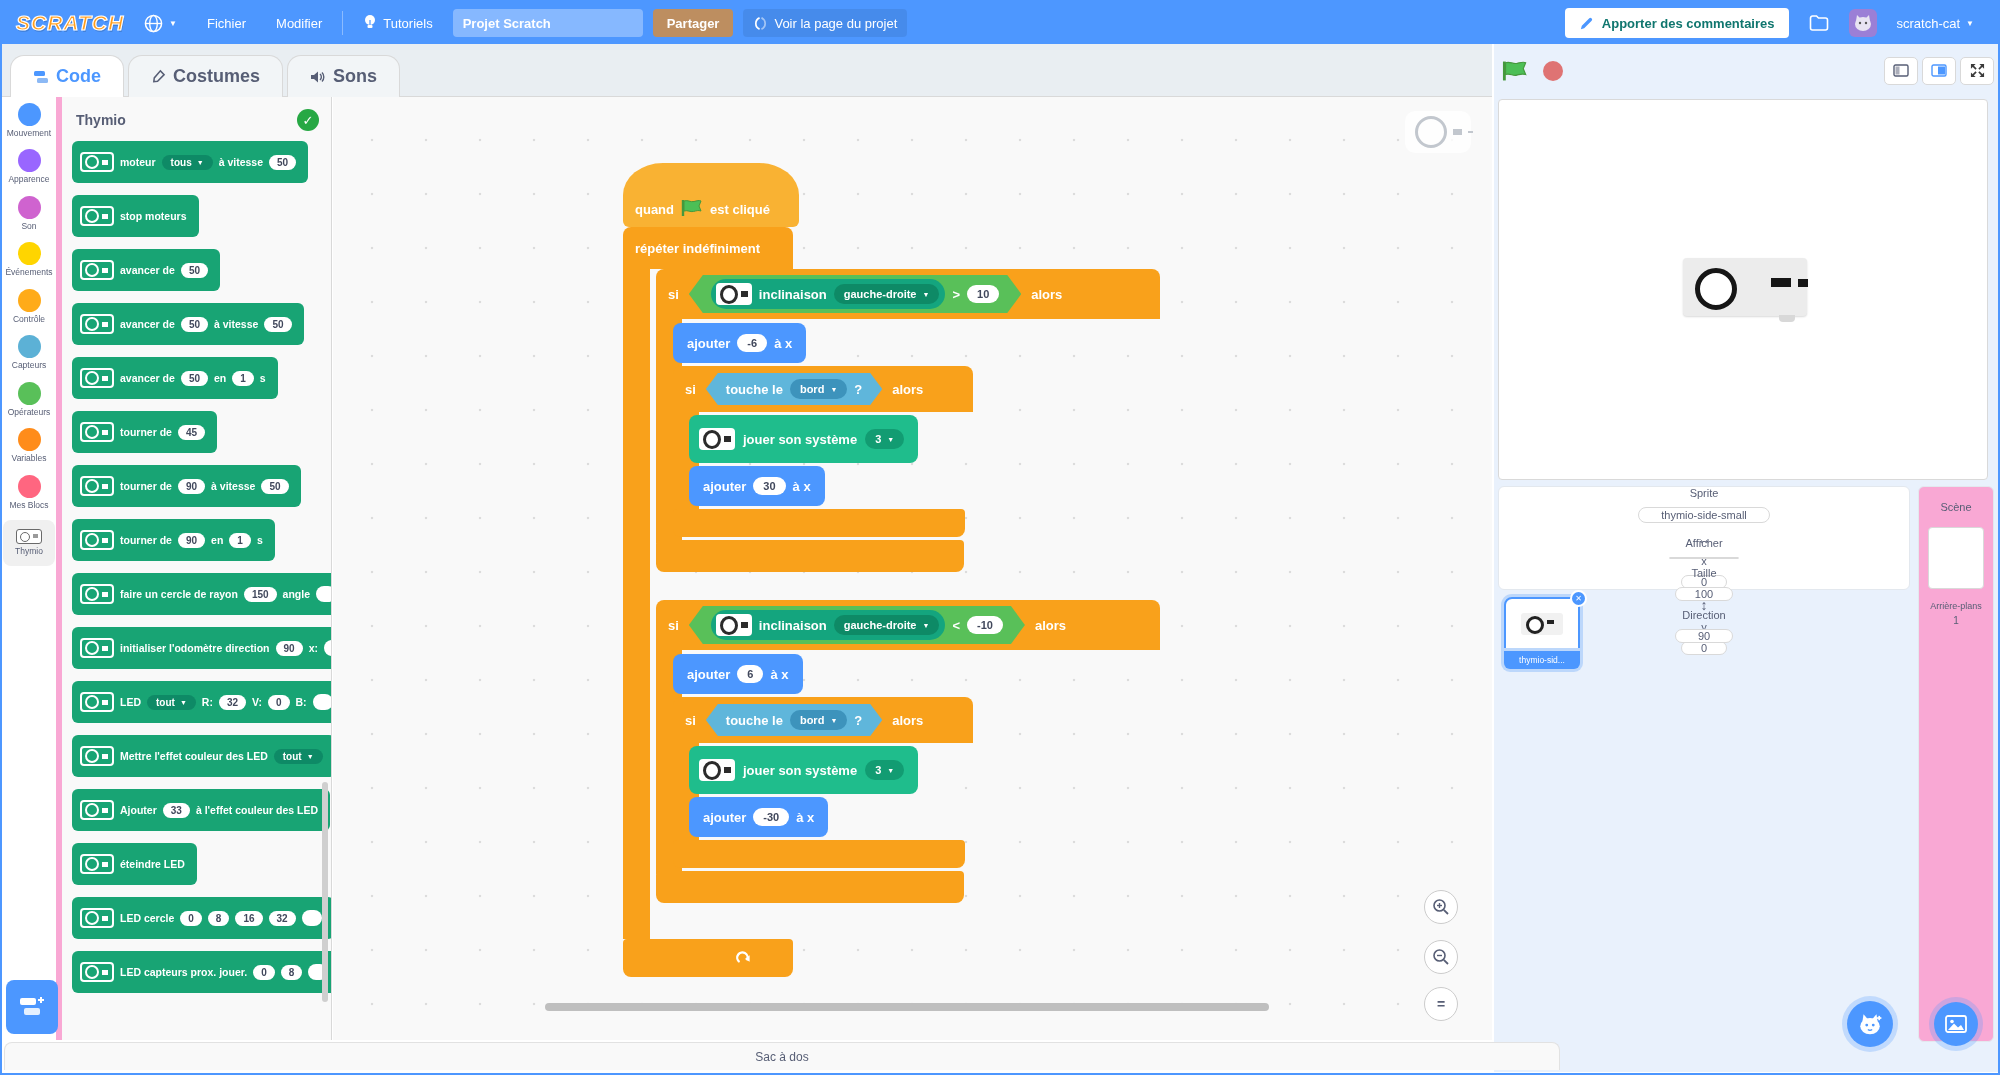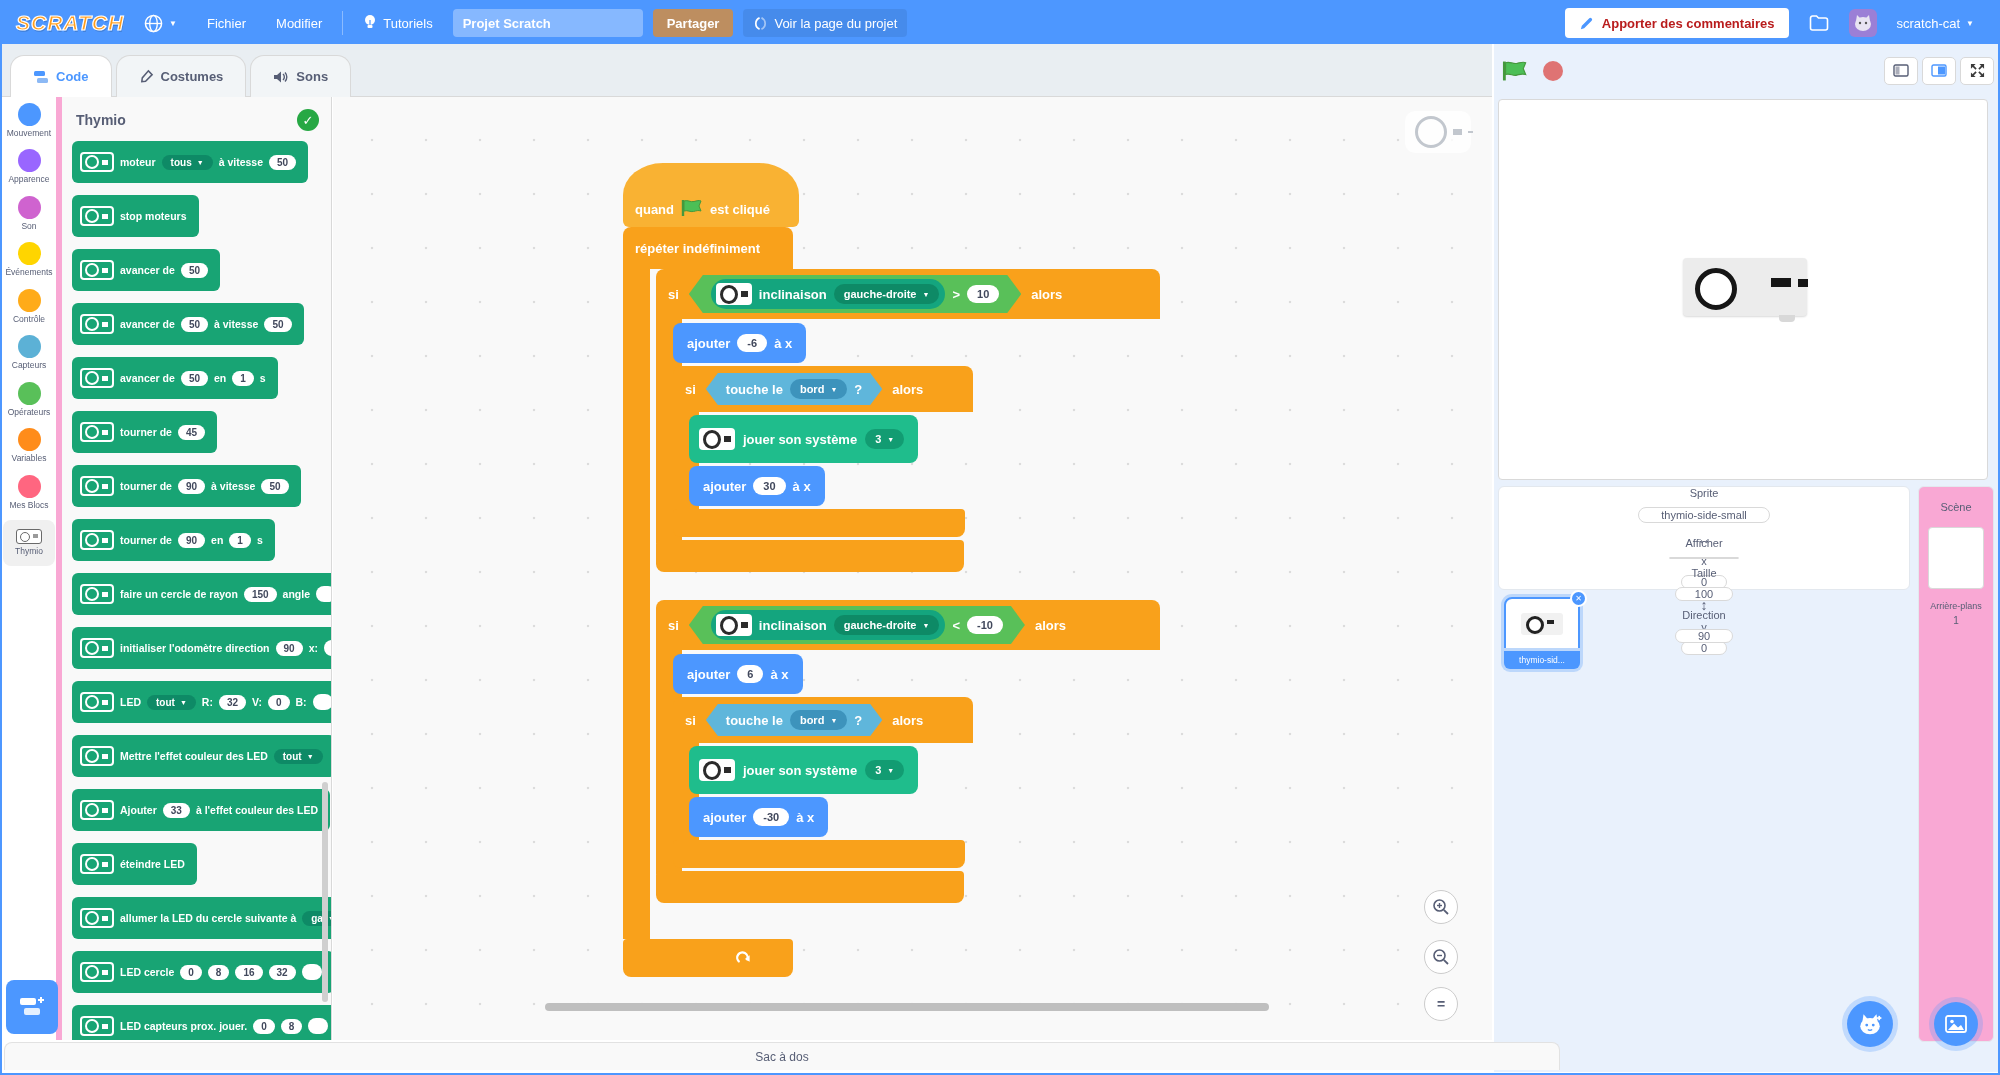--- a/index.html
+++ b/index.html
@@ -13,29 +13,29 @@
   .logo{font-weight:900;font-size:21px;font-style:italic;letter-spacing:1px;color:#FF9D1C;
         -webkit-text-stroke:1.2px #fff;text-shadow:1px 2px 0 rgba(0,0,0,.15);cursor:pointer;}
   .tb-btn{display:flex;align-items:center;gap:6px;padding:5px 10px;border-radius:4px;font-size:13px;cursor:pointer;}
   .tb-sep{width:1px;height:24px;background:rgba(255,255,255,.35);}
   .proj-input{width:190px;height:28px;border:none;border-radius:4px;background:rgba(255,255,255,.32);
               color:#fff;font-weight:bold;font-size:13px;padding:0 10px;font-family:"Liberation Sans",sans-serif;}
   .share{background:#BD8E60;border:none;border-radius:4px;height:28px;padding:0 14px;color:#fff;
          font-weight:bold;font-size:13px;cursor:pointer;}
   .page-btn{background:rgba(0,0,0,.08);height:28px;}
   .spacer{flex:1;}
-  .feedback{background:#fff;color:#b91c1c;font-weight:bold;height:30px;border-radius:4px;
+  .feedback{background:#fff;color:#0f766e;font-weight:bold;height:30px;border-radius:4px;
             display:flex;align-items:center;gap:8px;padding:0 14px;font-size:13px;cursor:pointer;}
   .avatar{width:28px;height:28px;border-radius:6px;background:#9B7FD6;display:flex;align-items:center;justify-content:center;}
   .caret{font-size:8px;color:#fff;}
 
   
   .tabstrip{position:absolute;left:0;top:42px;width:1490px;height:53px;background:#E9EEF2;border-bottom:1px solid #D9D9D9;}
   .tabs{position:absolute;left:8px;top:11px;display:flex;}
-  .tab{display:flex;align-items:center;gap:7px;height:42px;padding:0 22px;font-size:13px;font-weight:bold;
+  .tab{display:flex;align-items:center;gap:7px;height:42px;padding:0 22px;font-size:18px;font-weight:bold;
        color:#575E75;background:#F2F5F7;border:1px solid #D9D9D9;border-bottom:none;
        border-radius:14px 14px 0 0;margin-right:4px;cursor:pointer;}
   .tab.active{background:#fff;color:#4C97FF;}
 
   
   .rail{position:absolute;left:0;top:95px;width:60px;height:943px;background:#fff;border-right:6px solid #f9a8d4;}
   .cat{display:flex;flex-direction:column;align-items:center;justify-content:center;height:46.5px;cursor:pointer;}
   .cat-bubble{width:23px;height:23px;border-radius:50%;}
   .cat-label{font-size:8.5px;color:#575E75;margin-top:2px;white-space:nowrap;}
   .cat-thymio{background:#F0F0F0;border-radius:8px;width:52px;margin:4px auto 0;}
@@ -412,27 +412,20 @@
         </div>
         <div class="pal-row">
           <div class="pal-block">
             <span class="thy-outline"></span>
             <span class="pal-text">éteindre LED</span>
           </div>
         </div>
         <div class="pal-row">
           <div class="pal-block">
             <span class="thy-outline"></span>
-            <span class="pal-text">allumer la LED du cercle suivante à</span>
-            <span class="pal-dd">ga<span class="dd-caret">▼</span></span>
-          </div>
-        </div>
-        <div class="pal-row">
-          <div class="pal-block">
-            <span class="thy-outline"></span>
             <span class="pal-text">LED cercle</span>
             <span class="pal-oval">0</span>
             <span class="pal-oval">8</span>
             <span class="pal-oval">16</span>
             <span class="pal-oval">32</span>
             <span class="pal-oval clip"></span>
           </div>
         </div>
         <div class="pal-row">
           <div class="pal-block">

